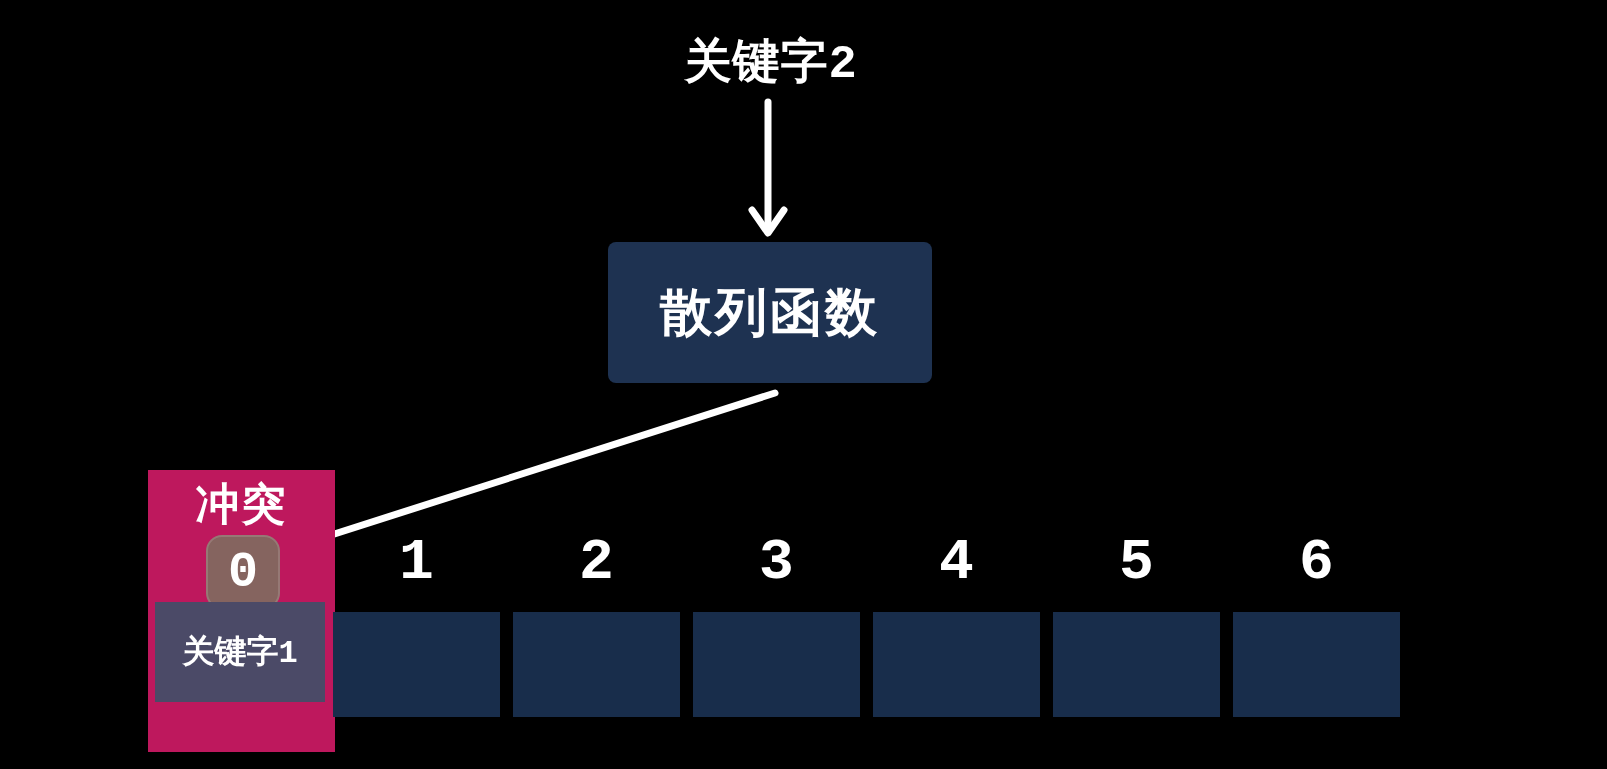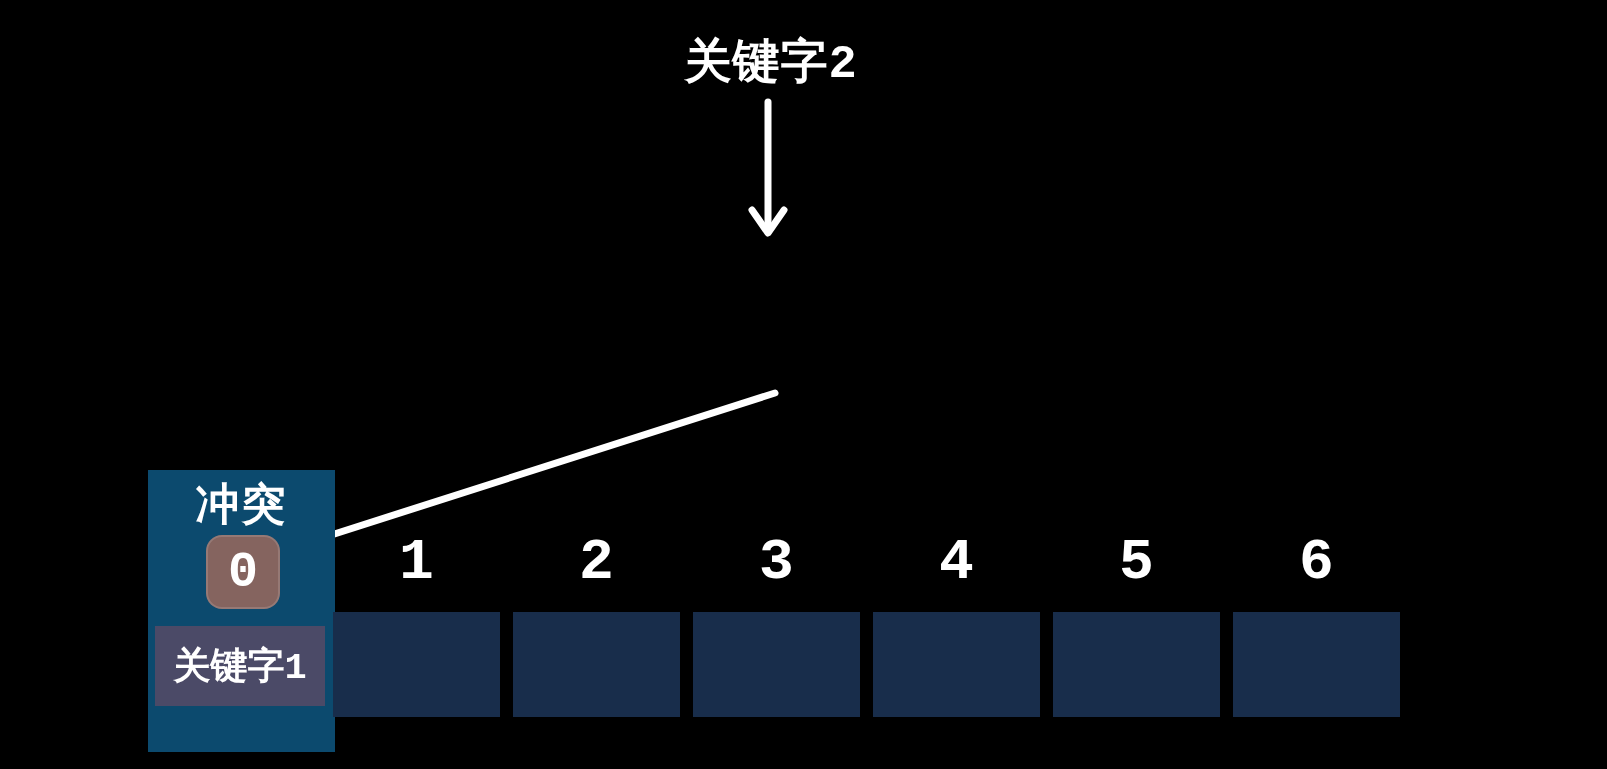--- a/index.html
+++ b/index.html
@@ -66,23 +66,23 @@
   }
   .collision-index-box {
     left: 58px; top: 65px;
     width: 74px; height: 74px;
     border-radius: 16px;
     border: 2px solid rgba(255,255,255,0.14);
     box-sizing: border-box;
     font-size: 50px;
   }
   .stored-key-cell {
-    left: 7px; top: 156px;
-    width: 170px; height: 80px;
-    font-size: 37px;
+    left: 7px; top: 132px;
+    width: 170px; height: 100px;
+    font-size: 32px;
   }
 
   .slot-number {
     top: 530px;
     width: 167px; height: 64px;
     font-size: 58px;
   }
   .slot-cell {
     top: 612px;
     width: 167px; height: 105px;
@@ -105,22 +105,25 @@
     <g>
       <line class="arrow-stroke" x1="768" y1="102" x2="768" y2="230" style="stroke: rgb(255, 255, 255);"></line>
       <polyline class="arrow-stroke" points="752,210 768,233 784,210" style="stroke: rgb(255, 255, 255);"></polyline>
     </g>
     <g>
       <line class="arrow-stroke" x1="775" y1="393" x2="300" y2="545" style="stroke: rgb(255, 255, 255);"></line>
       <polyline class="arrow-stroke" points="306,530 286,553 316,560" style="stroke: rgb(255, 255, 255);"></polyline>
     </g>
   </svg>
 
+  <div class="abs center-flex hash-box" style="background-color: rgb(30, 50, 81);">
+    <span class="label">散列函数</span>
+  </div>
 
-  <div class="abs collision-panel" style="background-color: #0c4a6e;">
+  <div class="abs collision-panel" style="background-color: #be185d;">
     <div class="abs center-flex collision-title">冲突</div>
     <div class="abs center-flex collision-index-box" style="background-color: rgb(133, 100, 95);">
       <span>0</span>
     </div>
     <div class="abs center-flex stored-key-cell" style="background-color: rgb(75, 74, 103);">
       <span>关键字1</span>
     </div>
   </div>
 
   <div class="abs center-flex slot-number n1">1</div>

